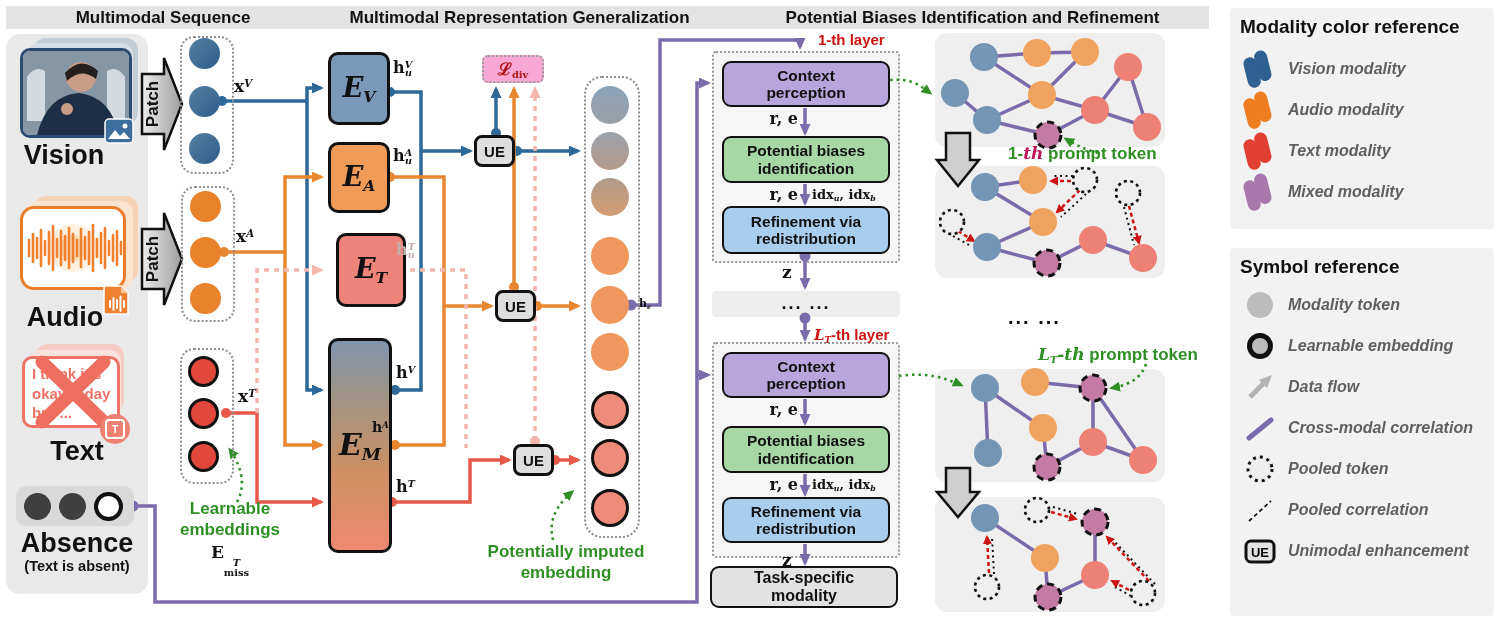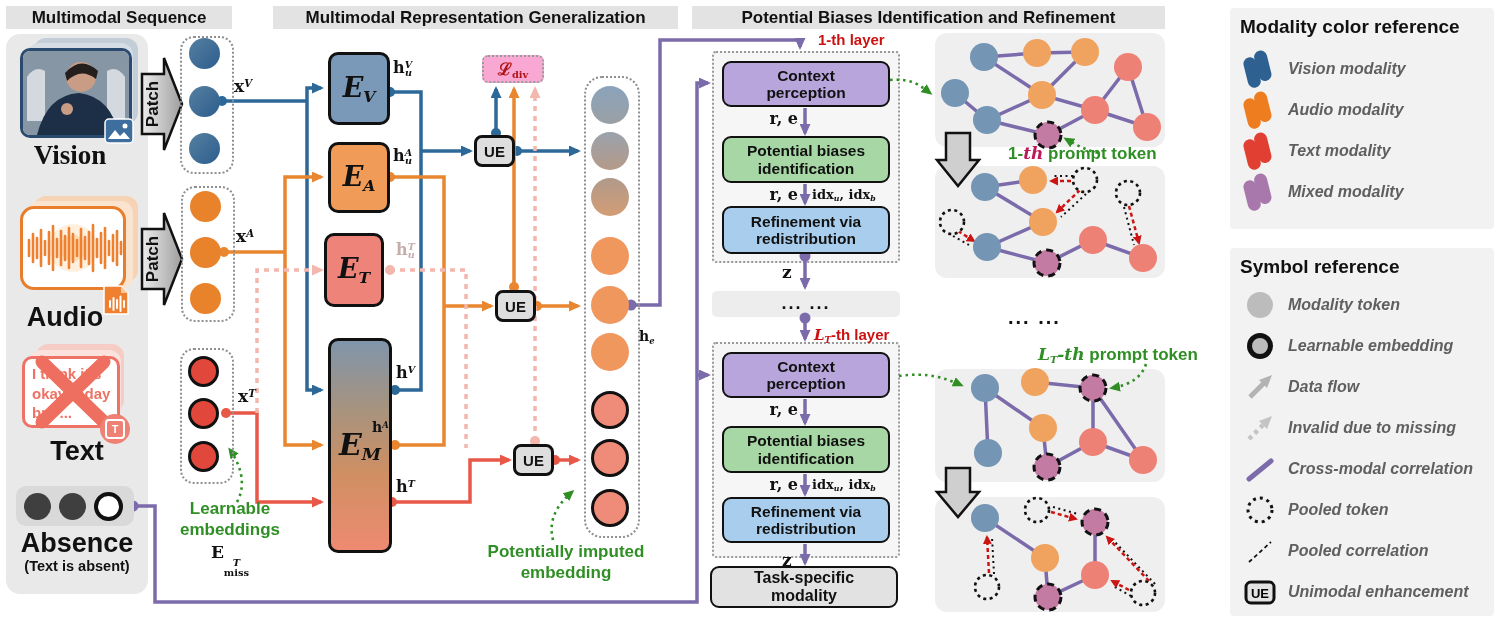--- a/index.html
+++ b/index.html
@@ -1,19 +1,19 @@
 <!DOCTYPE html>
 <html><head>
 <meta charset="utf-8">
 <style>
   html,body{margin:0;padding:0;background:#fff;}
   .stage{position:relative;width:1502px;height:642px;background:#fff;overflow:hidden;
          font-family:"Liberation Sans",sans-serif;color:#111;}
   .abs{position:absolute;}
-  .hdr{background:#e3e3e3;font-weight:bold;font-size:17px;text-align:center;line-height:23px;height:23px;}
+  .hdr{background:#e3e3e3;font-weight:bold;font-size:17px;text-align:center;line-height:23px;height:23px;padding-left:44px;}
   .panel{background:#e9e9e9;border-radius:14px;}
   .gpanel{background:#efefef;border-radius:12px;}
   .dotbox{border:2.5px dotted #8f8f8f;border-radius:14px;}
   .tok{position:absolute;width:31px;height:31px;border-radius:50%;box-sizing:border-box;}
   .octok{position:absolute;width:38px;height:38px;border-radius:50%;box-sizing:border-box;}
   .enc{position:absolute;border:3px solid #111;border-radius:10px;display:flex;align-items:center;justify-content:center;box-sizing:border-box;}
   .m{font-family:"DejaVu Serif","Liberation Serif",serif;font-weight:bold;}
   .mi{font-family:"DejaVu Serif","Liberation Serif",serif;font-weight:bold;font-style:italic;}
   .sp{font-size:0.6em;vertical-align:0.5em;font-style:italic;}
   .sb{font-size:0.6em;vertical-align:-0.3em;font-style:italic;}
@@ -303,21 +303,21 @@
     <path d="M14,84 Q24,44 56,42 Q88,46 96,84 Z" fill="#1c2f47"></path>
     <circle cx="58" cy="26" r="15" fill="#c99c85"></circle>
     <path d="M42,22 Q58,4 75,20 L73,28 Q58,16 44,30 Z" fill="#241f1c"></path>
     <circle cx="44" cy="58" r="6" fill="#c99c85"></circle>
   </svg>
   <svg class="abs z3" style="left:104px;top:118px;" width="30" height="26" viewBox="0 0 30 26">
     <rect x="1" y="1" width="28" height="24" rx="4" fill="#3d6e9e" stroke="#fff" stroke-width="1.5"></rect>
     <circle cx="21" cy="8" r="2.5" fill="#fff"></circle>
     <path d="M4,21 L11,12 L16,18 L20,14 L26,21 Z" fill="#fff"></path>
   </svg>
-  <div class="abs seclab z3" style="left:12px;top:140px;width:116px;font-family:Liberation Serif, serif;">Vision</div>
+  <div class="abs seclab z3" style="left:6px;top:140px;width:116px;">Vision</div>
 
   <div class="card z1" style="left:34px;top:196px;width:104px;height:86px;background:#f6d3b4;"></div>
   <div class="card z1" style="left:27px;top:201px;width:106px;height:88px;background:#fae4d0;"></div>
   <div class="abs z2" style="left:20px;top:206px;width:106px;height:84px;background:#fff;border:3px solid #e87d2b;border-radius:14px;box-sizing:border-box;">
     <svg width="100" height="78" viewBox="0 0 100 78">
       <circle cx="50" cy="39" r="24" fill="#ffe3c2" opacity="0.55"></circle>
       <circle cx="50" cy="39" r="13" fill="#ffd9ae" opacity="0.9"></circle>
       <path stroke="#ee8030" stroke-width="2.6" stroke-linecap="round" d="M6 31V47M10 25V53M14 29V49M18 21V57M22 32V46M26 23V55M30 17V61M34 30V48M38 22V56M42 27V51M46 19V59M50 25V53M54 31V47M58 20V58M62 28V50M66 23V55M70 16V62M74 30V48M78 24V54M82 19V59M86 32V46M90 26V52M94 22V56M98 33V45"></path>
     </svg>
   </div>
@@ -385,21 +385,21 @@
         <span style="font-size:0.58em;">miss</span>
       </span>
   </div>
 
   <div class="enc z3" style="left:328px;top:52px;width:62px;height:73px;background:#7a98b8;">
     <span class="mi" style="font-size:27px;"><span>E</span><span class="sbr" style="font-style:italic;">V</span></span>
   </div>
   <div class="enc z3" style="left:328px;top:142px;width:62px;height:71px;background:#f09c58;">
     <span class="mi" style="font-size:27px;"><span>E</span><span class="sbr" style="font-style:italic;">A</span></span>
   </div>
-  <div class="enc z3" style="left:324px;top:233px;width:60px;height:74px;background:#ee837a;">
+  <div class="enc z3" style="left:336px;top:233px;width:70px;height:74px;background:#ee837a;">
     <span class="mi" style="font-size:27px;"><span>E</span><span class="sbr" style="font-style:italic;">T</span></span>
   </div>
   <div class="enc z3" style="left:328px;top:338px;width:64px;height:215px;background:linear-gradient(180deg,#8095ab 0%,#a6937f 32%,#d08f62 64%,#ee8a72 100%);">
     <span class="mi" style="font-size:30px;"><span>E</span><span class="sbr" style="font-style:italic;">M</span></span>
   </div>
 
   <div class="abs z3 m" style="left:393px;top:58px;font-size:16px;text-align:right;"><span>h</span><span class="sp">V</span><span class="sb" style="margin-left:-7px;">u</span></div>
   <div class="abs z3 m" style="left:393px;top:146px;font-size:16px;"><span>h</span><span class="sp">A</span><span class="sb" style="margin-left:-7px;">u</span></div>
   <div class="abs z3 m" style="left:396px;top:240px;font-size:16px;color:#c5adab;"><span>h</span><span class="sp">T</span><span class="sb" style="margin-left:-7px;">u</span></div>
   <div class="abs z3 m" style="left:396px;top:363px;font-size:16px;"><span>h</span><span class="sp">V</span></div>
@@ -417,21 +417,21 @@
   <div class="abs dotbox z2" style="left:584px;top:76px;width:52px;height:458px;border-radius:18px;"></div>
   <div class="octok z3" style="left:591px;top:86px;background:linear-gradient(180deg,#8ba3bb,#9aa0a4);"></div>
   <div class="octok z3" style="left:591px;top:132px;background:linear-gradient(180deg,#9aa2ad,#b59a89);"></div>
   <div class="octok z3" style="left:591px;top:178px;background:linear-gradient(180deg,#b09a8b,#d39d74);"></div>
   <div class="octok z3" style="left:591px;top:237px;background:#f0975e;"></div>
   <div class="octok z3" style="left:591px;top:286px;background:#f0975e;"></div>
   <div class="octok z3" style="left:591px;top:333px;background:#f0975e;"></div>
   <div class="octok z3" style="left:591px;top:391px;background:#ee8b79;border:3.5px solid #111;"></div>
   <div class="octok z3" style="left:591px;top:439px;background:#ee8b79;border:3.5px solid #111;"></div>
   <div class="octok z3" style="left:591px;top:489px;background:#ee8b79;border:3.5px solid #111;"></div>
-  <div class="abs z3 m" style="left:639px;top:297px;font-size:14px;margin-top:31px;"><span>h</span><span class="sb">e</span></div>
+  <div class="abs z3 m" style="left:639px;top:297px;font-size:11px;"><span>h</span><span class="sb">e</span></div>
 
   <div class="abs z3 note" style="left:470px;top:541px;width:192px;">
     <div>Potentially imputed</div>
       <div>embedding</div>
   </div>
 
   <div class="abs z3 tag" style="left:818px;top:31px;">1-th layer</div>
   <div class="blk z3" style="left:722px;top:61px;width:168px;height:46px;background:#b7a5db;">
     <div>Context</div>
       <div>perception</div>
@@ -551,29 +551,20 @@
           <svg width="32" height="32" viewBox="0 0 32 32">
             <path d="M6,26 L20,12" stroke="#b3b3b3" stroke-width="5"></path>
             <polygon points="28,4 15,9 23,17" fill="#b3b3b3"></polygon>
           </svg>
         </span>
       <span class="lt">Data flow</span>
     </div>
     <div class="lrow">
       <span class="ic">
           <svg width="32" height="32" viewBox="0 0 32 32">
-            <path d="M5,27 L19,13" stroke="#c4c4c4" stroke-width="4.5" stroke-dasharray="4 4"></path>
-            <polygon points="28,4 15,9 23,17" fill="#c4c4c4"></polygon>
-          </svg>
-        </span>
-      <span class="lt">Invalid due to missing</span>
-    </div>
-    <div class="lrow">
-      <span class="ic">
-          <svg width="32" height="32" viewBox="0 0 32 32">
             <path d="M5,26 L27,8" stroke="#7b6bab" stroke-width="5" stroke-linecap="round"></path>
           </svg>
         </span>
       <span class="lt">Cross-modal correlation</span>
     </div>
     <div class="lrow">
       <span class="ic">
           <svg width="32" height="32" viewBox="0 0 32 32">
             <circle cx="16" cy="16" r="12" fill="#eeeeee" stroke="#111" stroke-width="3" stroke-dasharray="3 4"></circle>
           </svg>

